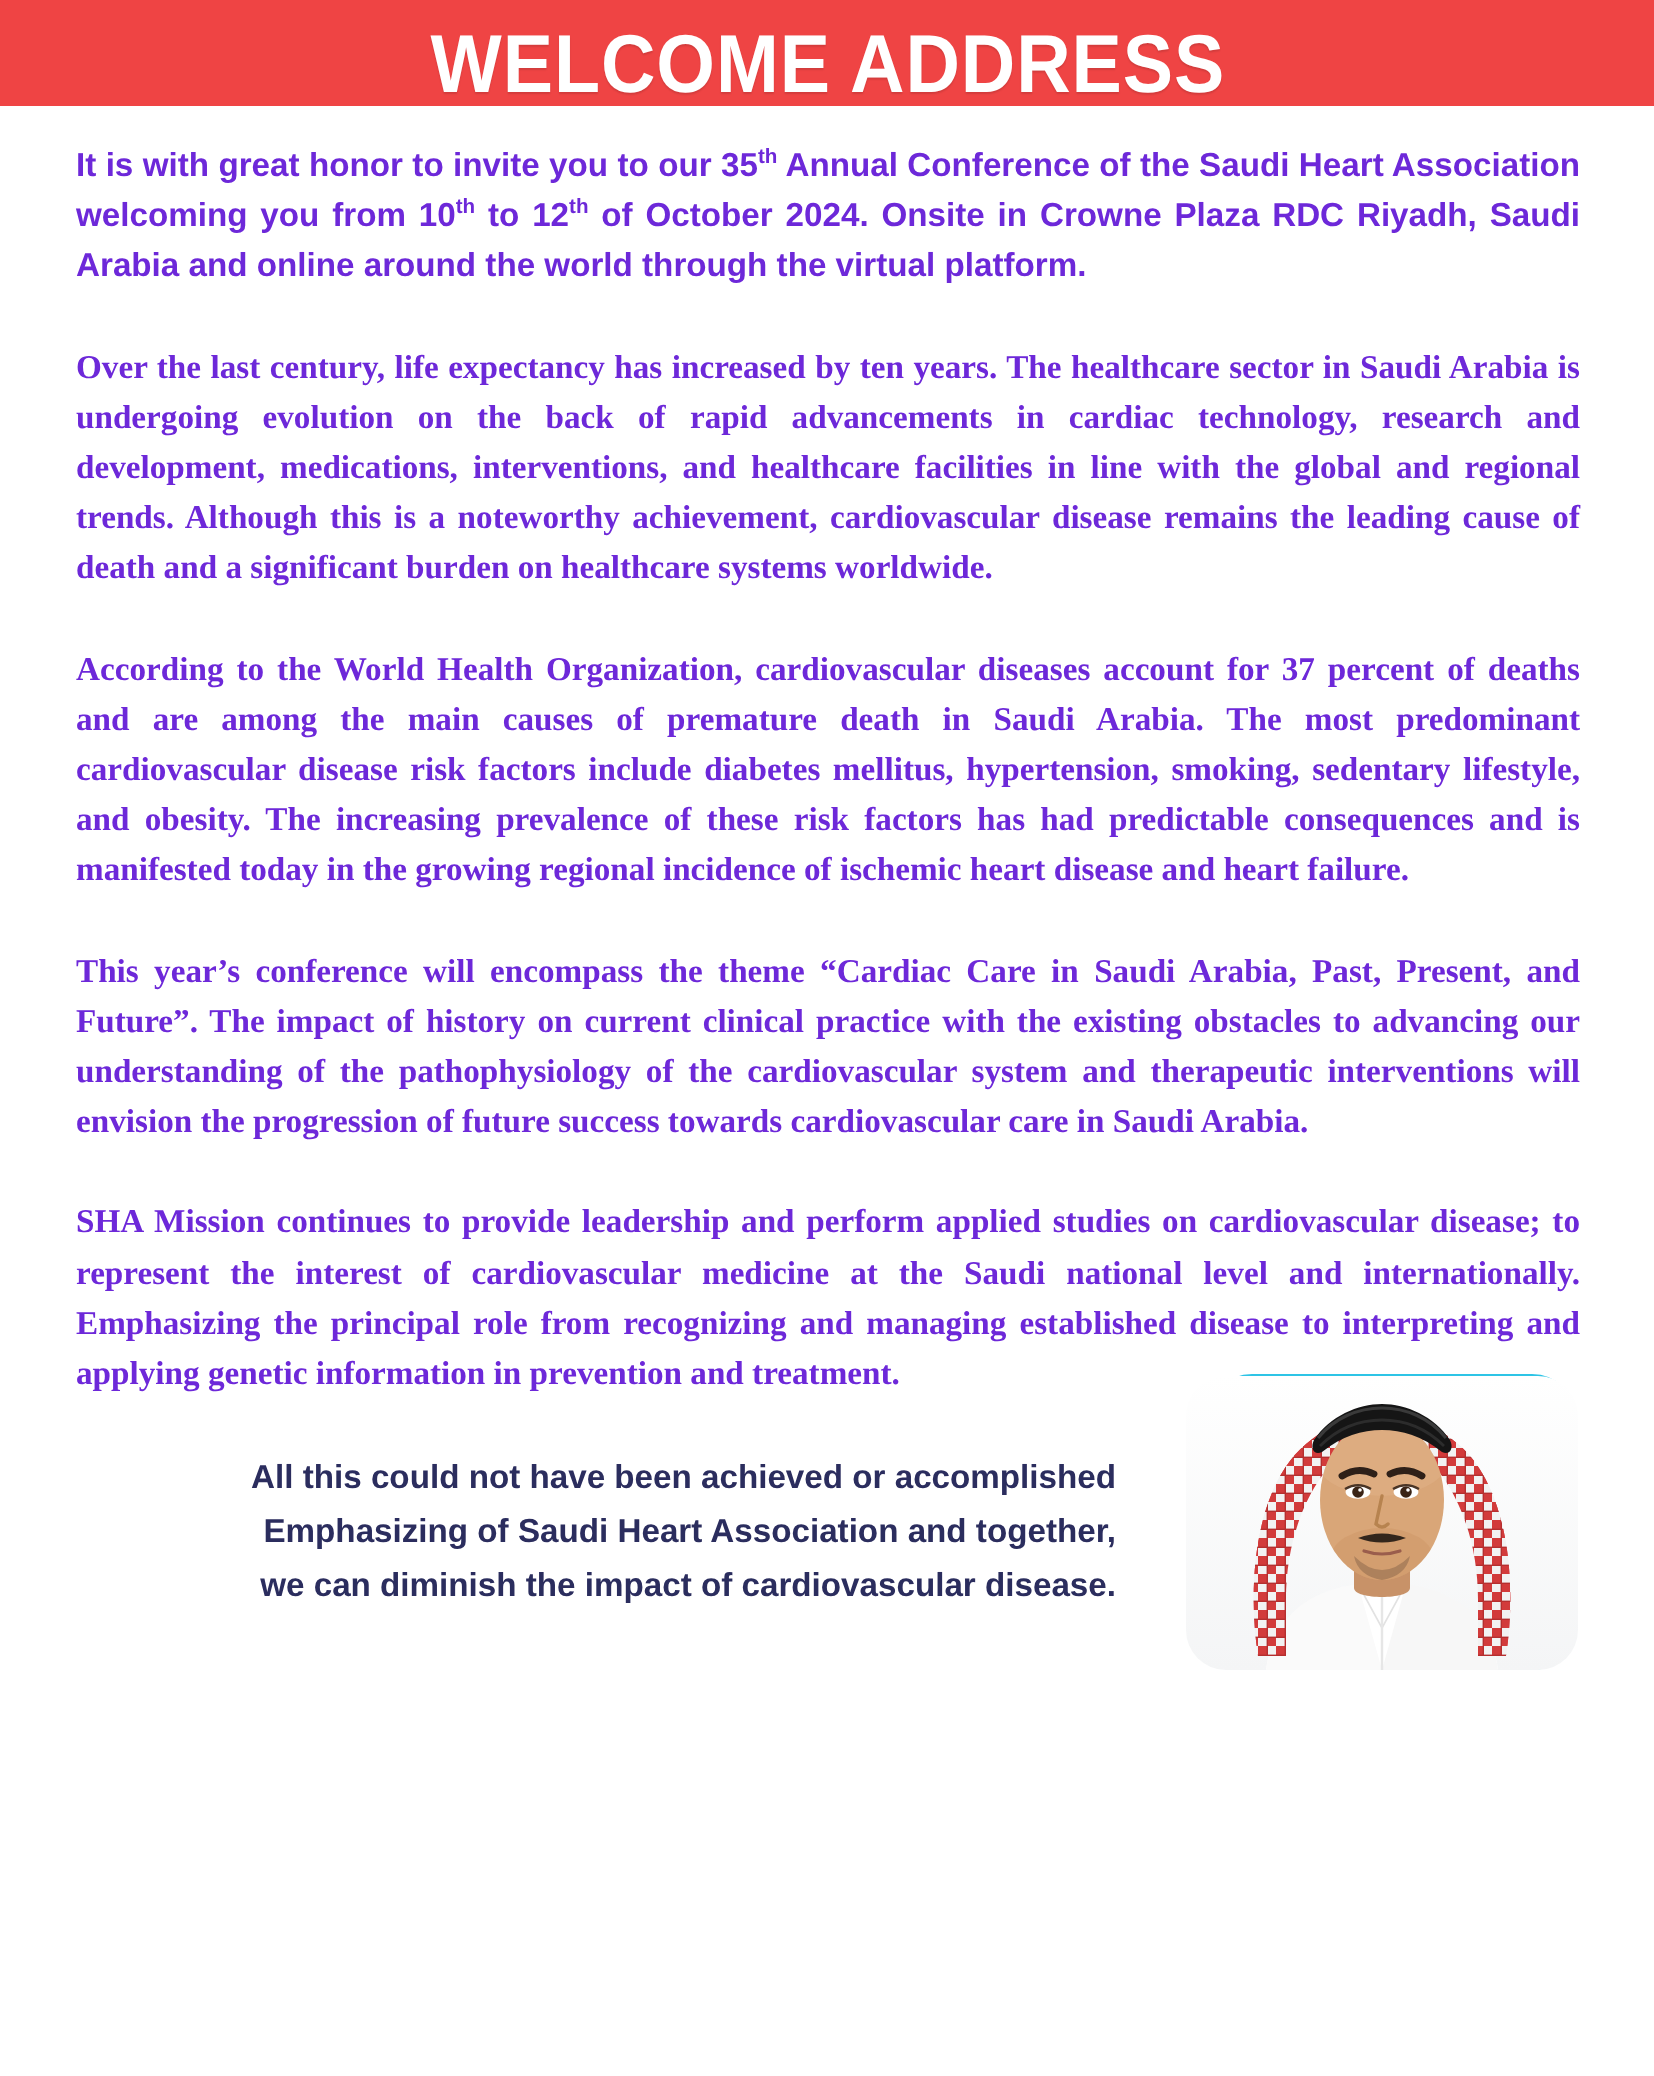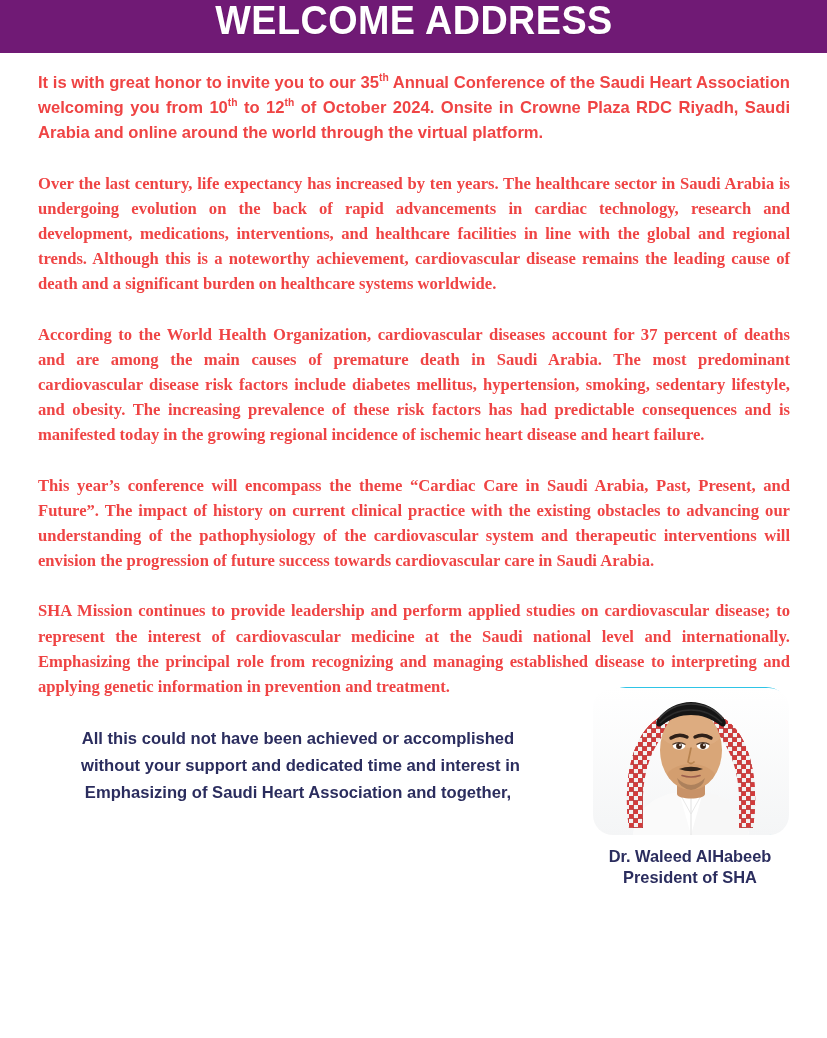--- a/index.html
+++ b/index.html
@@ -12,23 +12,23 @@
     background: #ffffff;
     font-family: "Liberation Sans", sans-serif;
     overflow: hidden;
     position: relative;
   }
 
   
   .banner {
     width: 827px;
     height: 53px;
-    background: #701a75;
+    background: #ef4444;
     display: flex;
-    align-items: flex-start;
+    align-items: flex-end;
     justify-content: center;
     box-sizing: border-box;
   }
   .banner-title {
     color: #ffffff;
     font-size: 41px;
     font-weight: bold;
     letter-spacing: 0.5px;
     line-height: 1;
     transform: scaleX(0.92);
@@ -38,21 +38,21 @@
 
   
   .page-body {
     position: relative;
     padding: 0 37px 0 38px;
     box-sizing: border-box;
     width: 827px;
   }
 
   p.para {
-    color: #ef4444;
+    color: #6d28d9;
     font-size: 16.6px;
     font-weight: bold;
     line-height: 25.2px;
     text-align: justify;
     text-justify: inter-word;
     margin: 0;
     hyphens: none;
   }
   p.para.first { margin-top: 17px; }
   p.para + p.para { margin-top: 25px; font-family: Liberation Serif, serif; }
@@ -68,21 +68,21 @@
     position: relative;
     margin-top: 26px;
     min-height: 215px;
   }
 
   .closing-text {
     color: #2b2d5e;
     font-size: 16.6px;
     font-weight: bold;
     line-height: 27px;
-    text-align: center;
+    text-align: right;
     width: 520px;
     margin: 0;
   }
   .closing-text .ln { display: block; white-space: nowrap; }
   .closing-text .ln.ind { padding-left: 5px; }
 
   
   .portrait-block {
     position: absolute;
     right: 0px;
@@ -136,22 +136,22 @@
   <p class="para">According to the World Health Organization, cardiovascular diseases account for 37 percent of deaths and are among the main causes of premature death in Saudi Arabia. The most predominant cardiovascular disease risk factors include diabetes mellitus, hypertension, smoking, sedentary lifestyle, and obesity. The increasing prevalence of these risk factors has had predictable consequences and is manifested today in the growing regional incidence of ischemic heart disease and heart failure.</p>
 
   <p class="para">This year’s conference will encompass the theme “Cardiac Care in Saudi Arabia, Past, Present, and Future”. The impact of history on current clinical practice with the existing obstacles to advancing our understanding of the pathophysiology of the cardiovascular system and therapeutic interventions will envision the progression of future success towards cardiovascular care in Saudi Arabia.</p>
 
   <p class="para">SHA Mission continues to provide leadership and perform applied studies on cardiovascular disease; to represent the interest of cardiovascular medicine at the Saudi national level and internationally. Emphasizing the principal role from recognizing and managing established disease to interpreting and applying genetic information in prevention and treatment.</p>
 
   <div class="closing-row">
 
     <div class="closing-text">
       <span class="ln">All this could not have been achieved or accomplished</span>
-      <span class="ln ind">without your support and dedicated time and interest in</span>
       <span class="ln">Emphasizing of Saudi Heart Association and together,</span>
+      <span class="ln ind">we can diminish the impact of cardiovascular disease.</span>
     </div>
 
     <div class="portrait-block">
       <div class="photo-frame">
         <div class="photo-clip">
           <svg class="photo-svg" viewBox="0 0 196 147" preserveAspectRatio="xMidYMid slice">
             <defs>
               <pattern id="ghutra" width="9" height="9" patternUnits="userSpaceOnUse">
                 <rect width="9" height="9" fill="#f2f2f2"></rect>
                 <rect x="0" y="0" width="4.5" height="4.5" fill="#d23b3b"></rect>
@@ -209,20 +209,16 @@
             <path d="M89 87.5 Q98 90.5 107 87.5" stroke="#9a5d4c" stroke-width="1.6" fill="none" stroke-linecap="round"></path>
 
             <path d="M84 90 Q98 104 112 90 Q110 100 98 102 Q86 100 84 90 Z" fill="#4a372a" opacity="0.28"></path>
 
             <path d="M64 32 C72 20 86 14 98 14 C110 14 124 20 132 32 C134 36 132 40 128 38 C118 30 108 27 98 27 C88 27 78 30 68 38 C64 40 62 36 64 32 Z" fill="#151515"></path>
             <path d="M66 31 C74 21 86 16 98 16 C110 16 122 21 130 31" stroke="#3a3a3a" stroke-width="1.6" fill="none"></path>
             <path d="M67 35 C76 26 87 22 98 22 C109 22 120 26 129 35" stroke="#2c2c2c" stroke-width="1.4" fill="none"></path>
           </svg>
         </div>
       </div>
-      <div class="caption">
-        <span class="cap-line">Dr. Waleed AlHabeeb</span>
-        <span class="cap-line">President of SHA</span>
-      </div>
     </div>
 
   </div>
 </div>
 
 </body></html>

